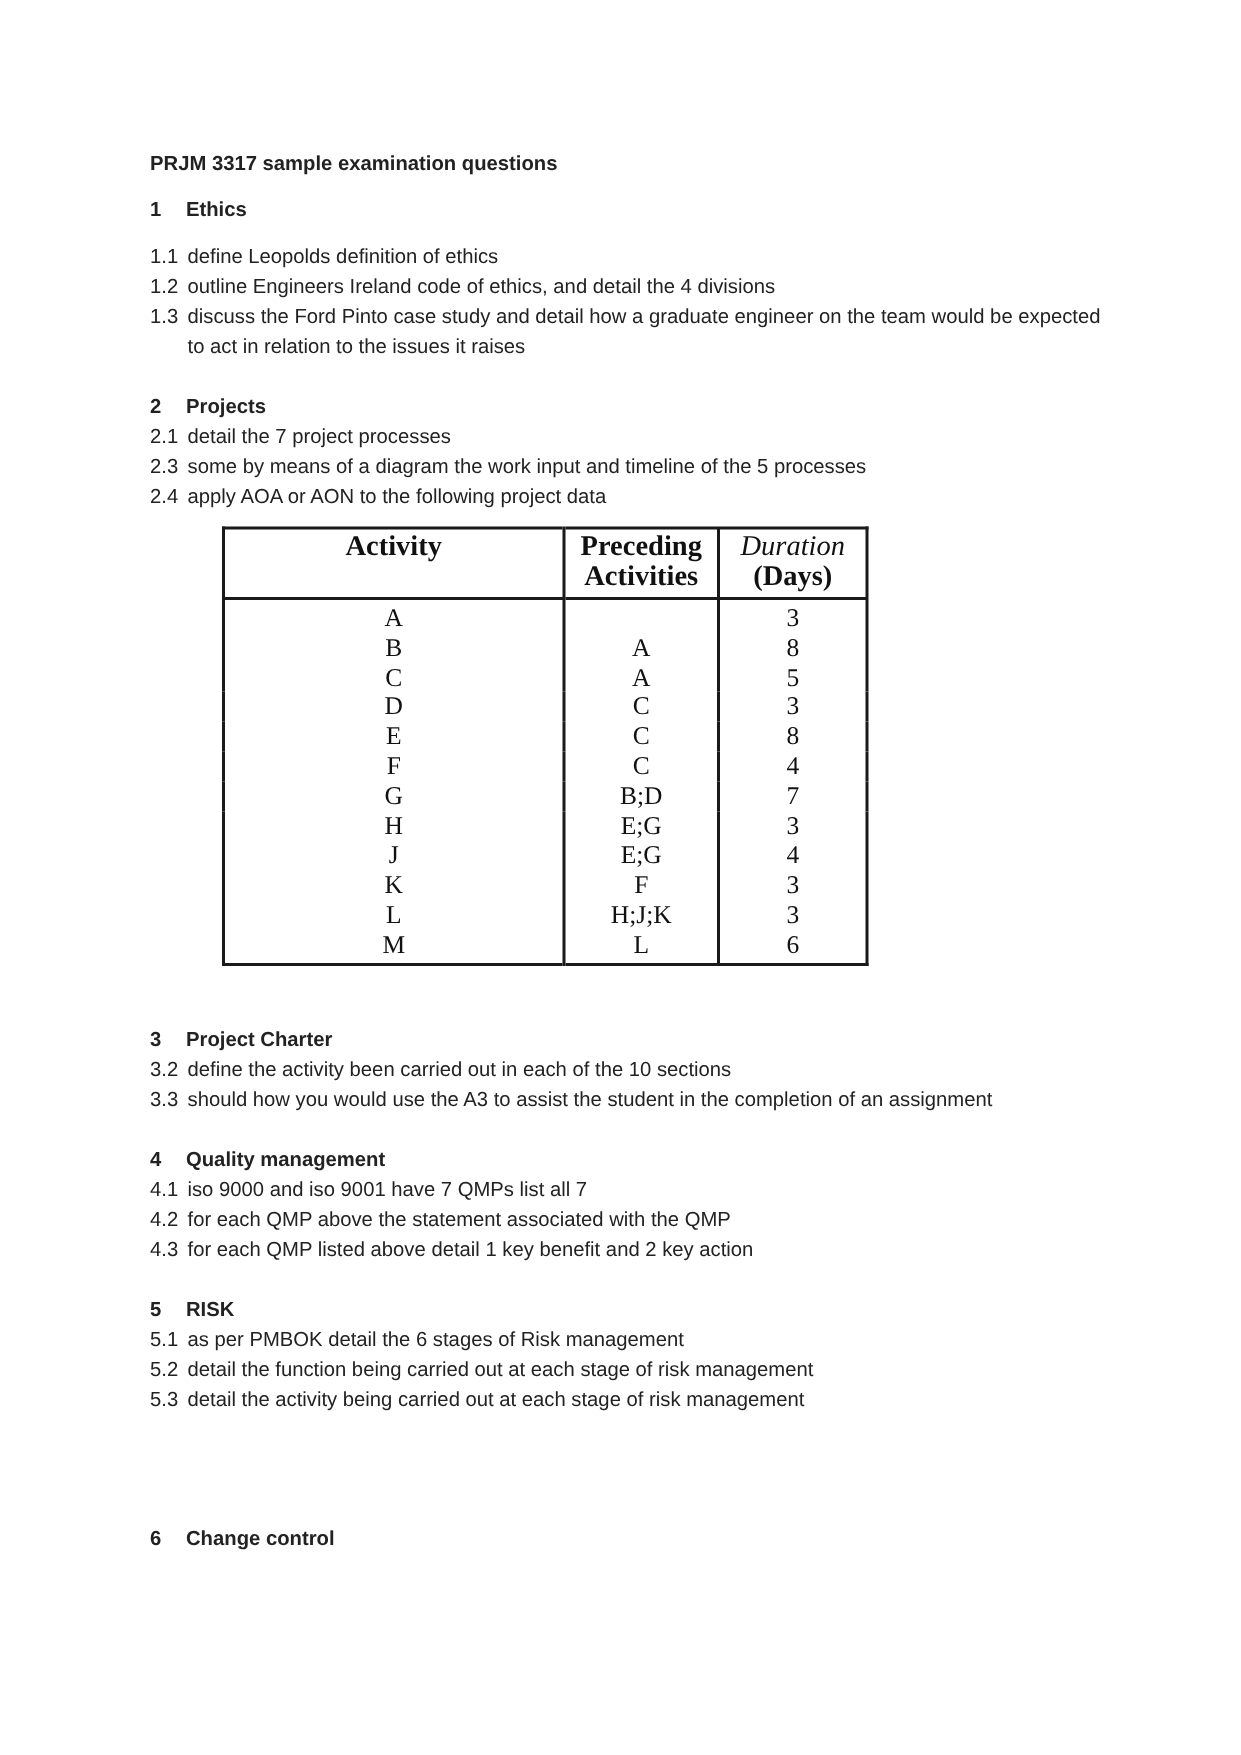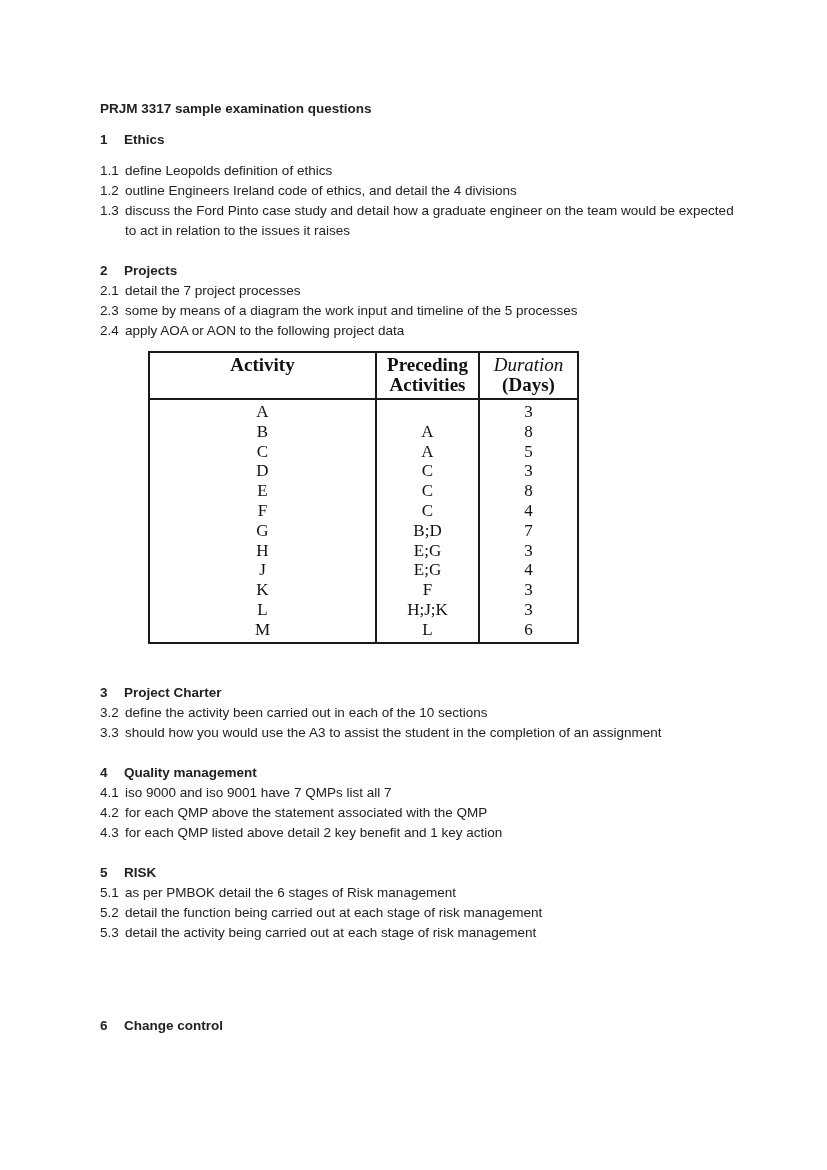--- a/index.html
+++ b/index.html
@@ -233,21 +233,21 @@
       <div class="item">
         <span class="inum">4.1</span>
         <span class="itext">iso 9000 and iso 9001 have 7 QMPs list all 7</span>
       </div>
       <div class="item">
         <span class="inum">4.2</span>
         <span class="itext">for each QMP above the statement associated with the QMP</span>
       </div>
       <div class="item">
         <span class="inum">4.3</span>
-        <span class="itext">for each QMP listed above detail 2 key benefit and 1 key action</span>
+        <span class="itext">for each QMP listed above detail 1 key benefit and 2 key action</span>
       </div>
     </div>
 
     <div class="section section-5">
       <div class="sec-heading">
         <span class="hnum">5</span>
         <span>RISK</span>
       </div>
       <div class="item">
         <span class="inum">5.1</span>

